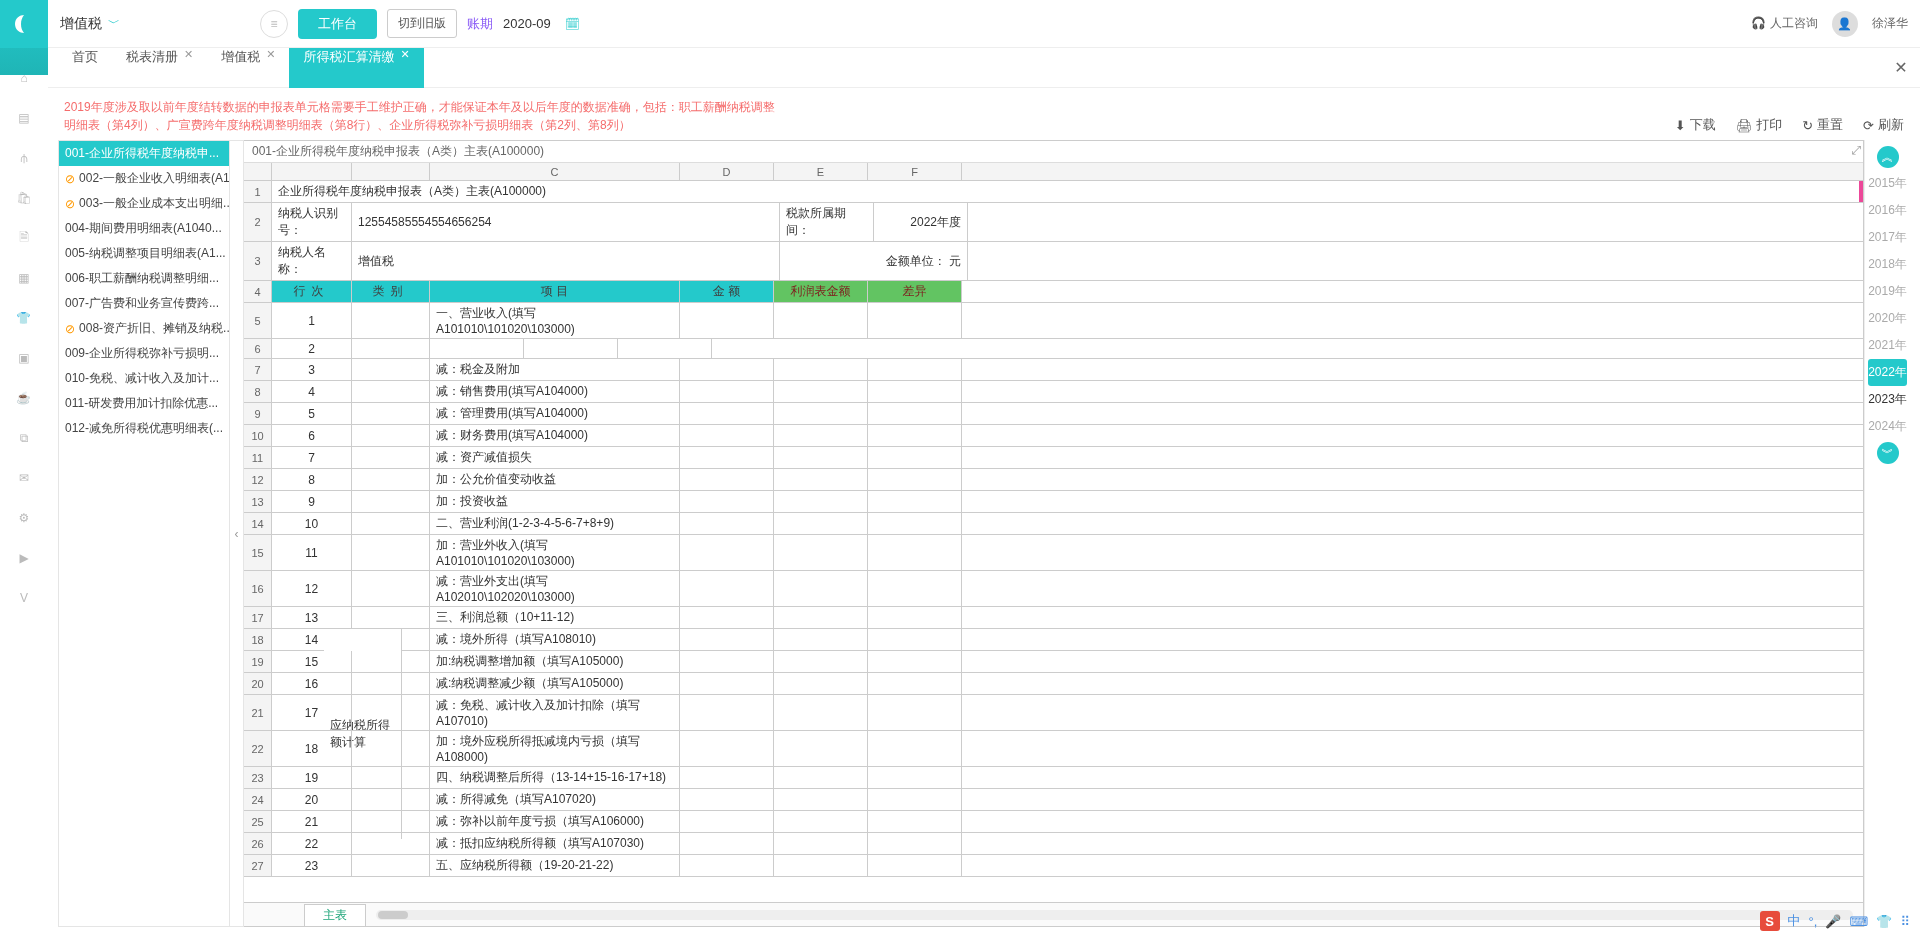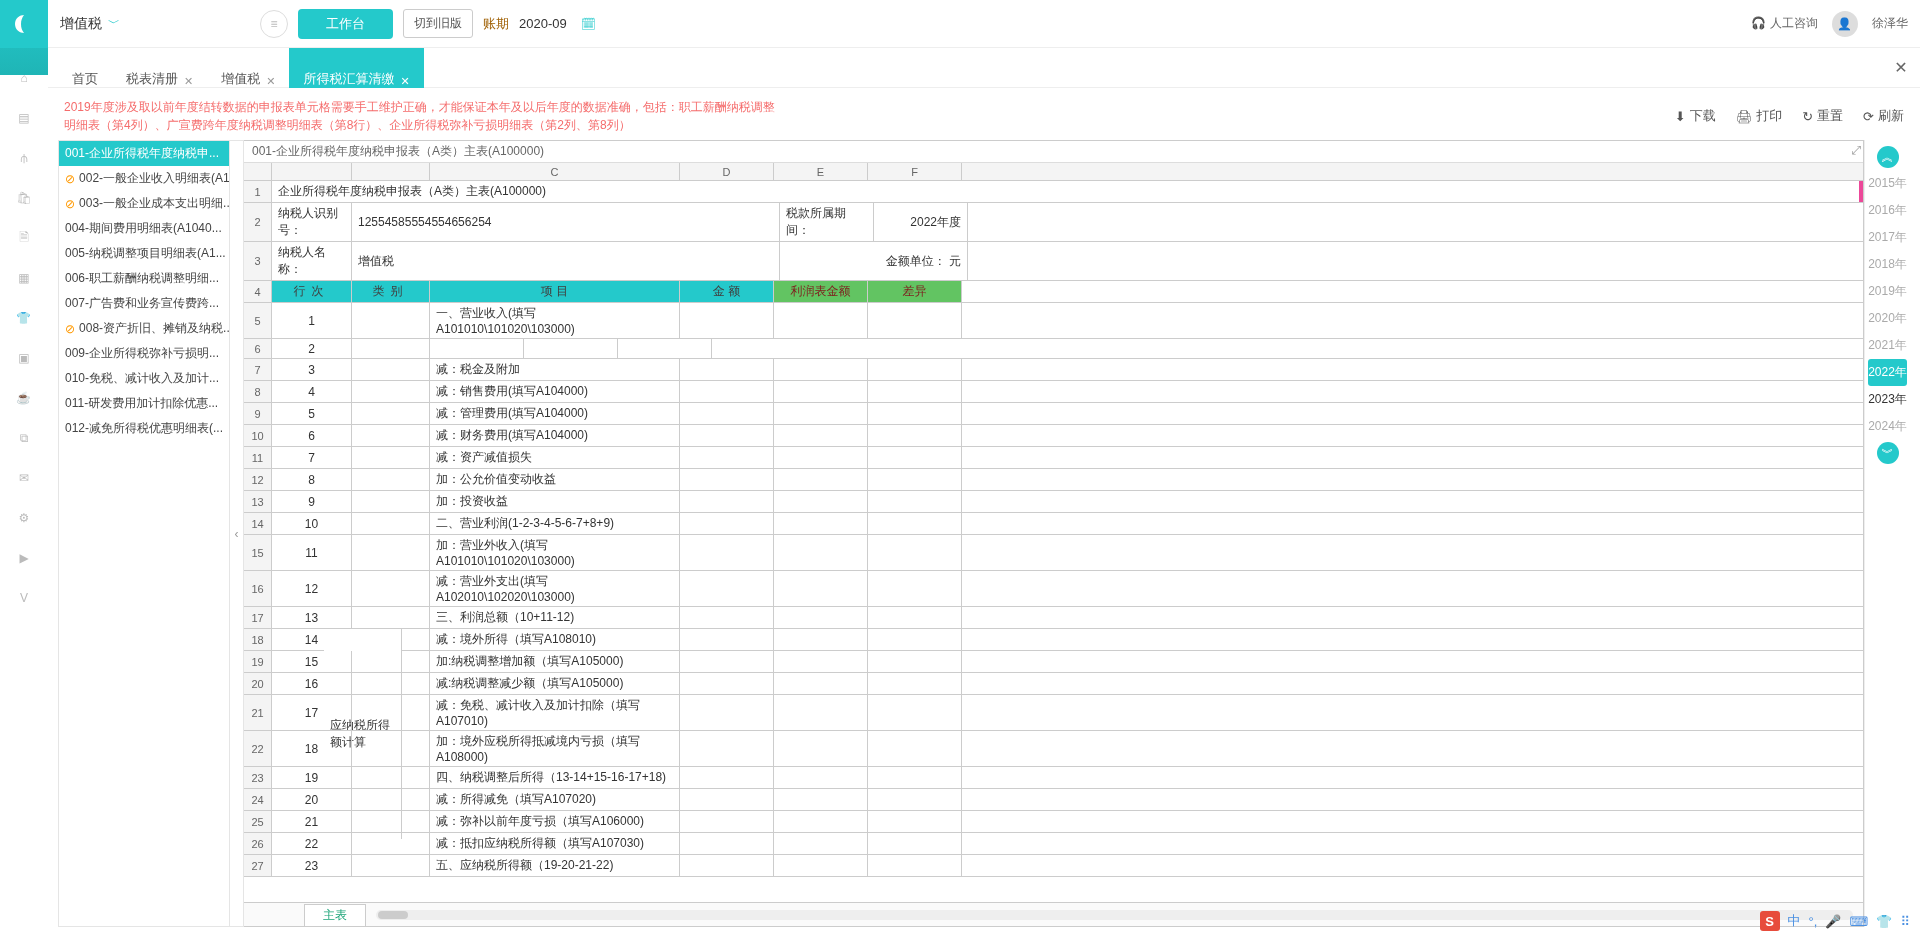--- a/index.html
+++ b/index.html
@@ -10,36 +10,36 @@
 .leftnav .logo svg{width:24px;height:24px;fill:#fff}
 .leftnav .nav-icons{display:flex;flex-direction:column;align-items:center;gap:20px;padding-top:20px}
 .leftnav .nav-icons .ic{width:20px;height:20px;color:#bbb;display:flex;align-items:center;justify-content:center}
 .leftnav .nav-icons .ic.active{color:#333}
 .main{flex:1;display:flex;flex-direction:column;background:#fff}
 .topbar{height:48px;display:flex;align-items:center;padding:0 12px;gap:10px;border-bottom:1px solid #eee}
 .company-sel{display:flex;align-items:center;gap:6px;min-width:190px}
 .company-sel .name{font-size:14px;color:#333}
 .company-sel .chev{color:#24c9cb}
 .round-btn{width:28px;height:28px;border-radius:50%;border:1px solid #ddd;display:flex;align-items:center;justify-content:center;color:#bbb;cursor:pointer}
-.pill{background:#24c9cb;color:#fff;padding:6px 28px;border-radius:4px;font-size:13px}
+.pill{background:#24c9cb;color:#fff;padding:6px 20px;border-radius:4px;font-size:13px}
 .outline{border:1px solid #ccc;padding:5px 10px;border-radius:3px;font-size:12px;color:#555;cursor:pointer}
-.period-label{color:#a16207;font-size:13px}
+.period-label{color:#8b5cf6;font-size:13px}
 .period-val{color:#333;font-size:13px}
 .cal-ic{color:#24c9cb;margin-left:4px}
 .spacer{flex:1}
 .top-right{display:flex;align-items:center;gap:14px;color:#666}
 .avatar{width:26px;height:26px;border-radius:50%;background:#ddd;display:flex;align-items:center;justify-content:center;color:#888}
 .tabbar{height:40px;display:flex;align-items:center;border-bottom:1px solid #eee;padding:0 10px;position:relative}
-.tab{padding:0 14px;height:40px;display:flex;align-items:flex-end;gap:6px;font-size:13px;color:#555;cursor:pointer}
+.tab{padding:0 14px;height:40px;display:flex;align-items:flex-start;gap:6px;font-size:13px;color:#555;cursor:pointer}
 .tab .x{color:#999;font-size:11px}
 .tab.active{background:#24c9cb;color:#fff}
 .tab.active .x{color:#fff}
 .tabbar .close-all{position:absolute;right:6px;top:6px;width:26px;height:26px;display:flex;align-items:center;justify-content:center;color:#666;cursor:pointer;font-size:16px}
 .content{flex:1;display:flex;flex-direction:column;overflow:hidden}
-.notice-row{display:flex;align-items:center;padding:10px 16px 6px;gap:16px}
+.notice-row{display:flex;align-items:flex-end;padding:10px 16px 6px;gap:16px}
 .notice{color:#f56c6c;font-size:12px;line-height:18px;max-width:720px}
 .actions{margin-left:auto;display:flex;gap:20px;color:#555;font-size:13px}
 .actions .act{display:flex;align-items:center;gap:4px;cursor:pointer}
 .work{flex:1;display:flex;overflow:hidden;padding:0 10px 10px}
 .leftlist{width:172px;border:1px solid #e5e5e5;background:#fff;overflow:hidden}
 .leftlist .li{height:25px;display:flex;align-items:center;padding:0 6px;font-size:12px;color:#444;cursor:pointer;white-space:nowrap;overflow:hidden;text-overflow:ellipsis;gap:4px}
 .leftlist .li.sel{background:#24c9cb;color:#fff}
 .leftlist .li .warn{color:#f90;flex:none}
 .collapse-h{width:14px;display:flex;align-items:center;justify-content:center;border:1px solid #e5e5e5;border-left:none;cursor:pointer;color:#999}
 .sheet-wrap{flex:1;display:flex;flex-direction:column;border:1px solid #ccc;border-left:none;background:#fff;overflow:hidden}

